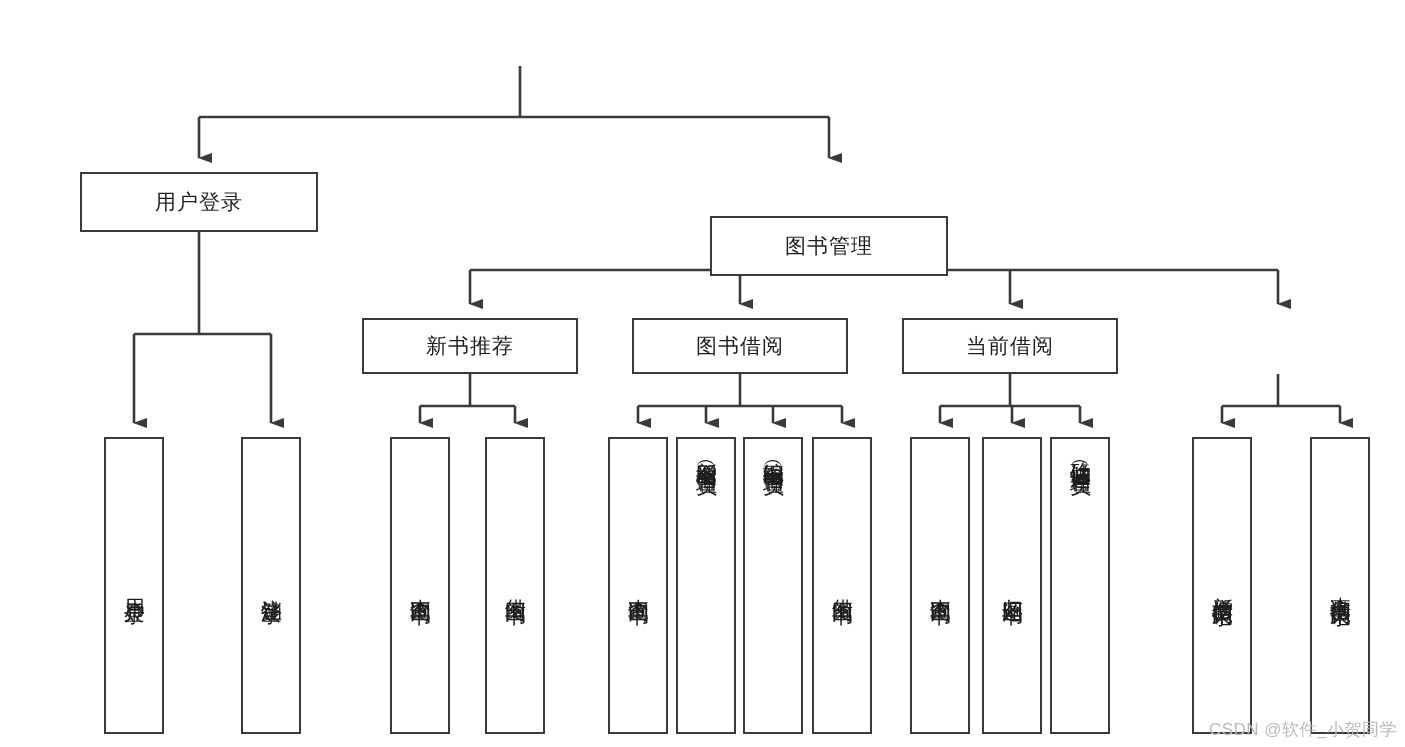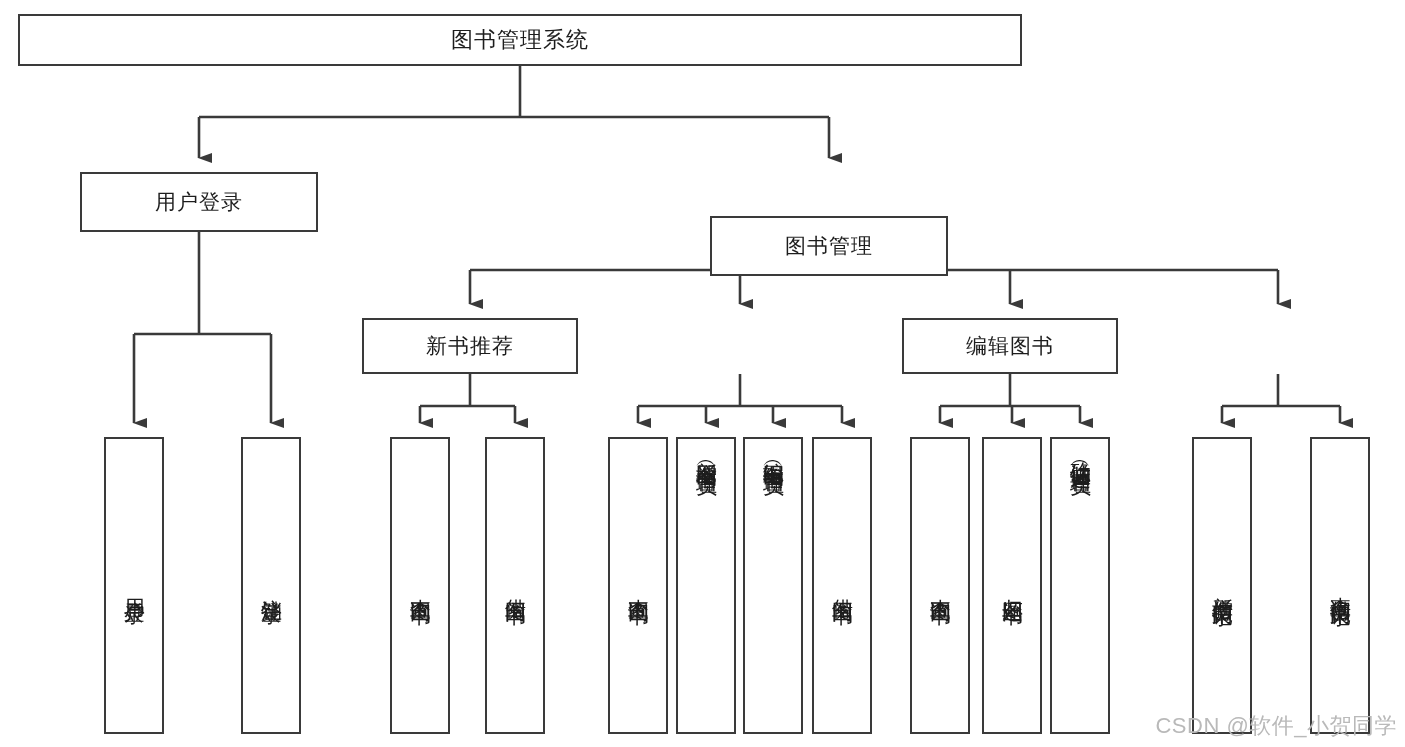--- a/index.html
+++ b/index.html
@@ -9,21 +9,21 @@
   .node{position:absolute;box-sizing:border-box;border:2.5px solid #3a3a3a;background:#ffffff;
         display:flex;align-items:center;justify-content:center;color:#1d1d1d;}
   .node.h{font-size:21px;letter-spacing:1px;}
   .node.root{font-size:22px;letter-spacing:1px;}
   .leaf{position:absolute;box-sizing:border-box;border:2.5px solid #3a3a3a;background:#ffffff;
         display:flex;justify-content:center;color:#1d1d1d;}
   .vtext{writing-mode:vertical-rl;text-orientation:upright;font-size:21px;line-height:1.28;
          letter-spacing:2px;white-space:nowrap;color:#1d1d1d;}
   .leaf.mid{align-items:center;}
   .leaf.top{align-items:flex-start;padding-top:6px;}
-  #watermark{position:absolute;right:8px;bottom:6px;font-size:22px;color:#b9b9b9;
+  #watermark{position:absolute;right:8px;bottom:6px;font-size:17px;color:#b9b9b9;
              letter-spacing:0.5px;white-space:nowrap;pointer-events:none;margin-left:44px;}
 </style>
 </head>
 <body>
 
 <div id="canvas">
 
   <svg id="wires" viewBox="0 0 1405 747">
     <defs>
       <marker id="arrow" viewBox="0 0 12 14" refX="6" refY="13" markerWidth="12" markerHeight="14" orient="auto-start-reverse" markerUnits="userSpaceOnUse">
@@ -67,36 +67,36 @@
       <path d="M1012,406 L1012,423" marker-end="url(#arrow)"></path>
       <path d="M1080,406 L1080,423" marker-end="url(#arrow)"></path>
 
       <path d="M1278,374 L1278,406"></path>
       <path d="M1222,406 L1340,406"></path>
       <path d="M1222,406 L1222,423" marker-end="url(#arrow)"></path>
       <path d="M1340,406 L1340,423" marker-end="url(#arrow)"></path>
     </g>
   </svg>
 
-  <div class="node root" style="left:18px;top:14px;width:1004px;height:52px;">
-    <span>图书管理系统</span>
-  </div>
 
   <div class="node h" style="left:80px;top:172px;width:238px;height:60px;">
     <span>用户登录</span>
   </div>
   <div class="node h" style="left:710px;top:172px;width:238px;height:60px;margin-top:44px;">
     <span>图书管理</span>
   </div>
 
   <div class="node h" style="left:362px;top:318px;width:216px;height:56px;align-items:center;">
     <span>新书推荐</span>
   </div>
+  <div class="node h" style="left:632px;top:318px;width:216px;height:56px;">
+    <span>图书借阅</span>
+  </div>
   <div class="node h" style="left:902px;top:318px;width:216px;height:56px;">
-    <span>编辑图书</span>
+    <span>当前借阅</span>
   </div>
 
   <div class="leaf mid" style="left:104px;top:437px;width:60px;height:297px;">
     <span class="vtext">用户登录</span>
   </div>
   <div class="leaf mid" style="left:241px;top:437px;width:60px;height:297px;">
     <span class="vtext">注销登录</span>
   </div>
   <div class="leaf mid" style="left:390px;top:437px;width:60px;height:297px;">
     <span class="vtext">查询图书</span>

